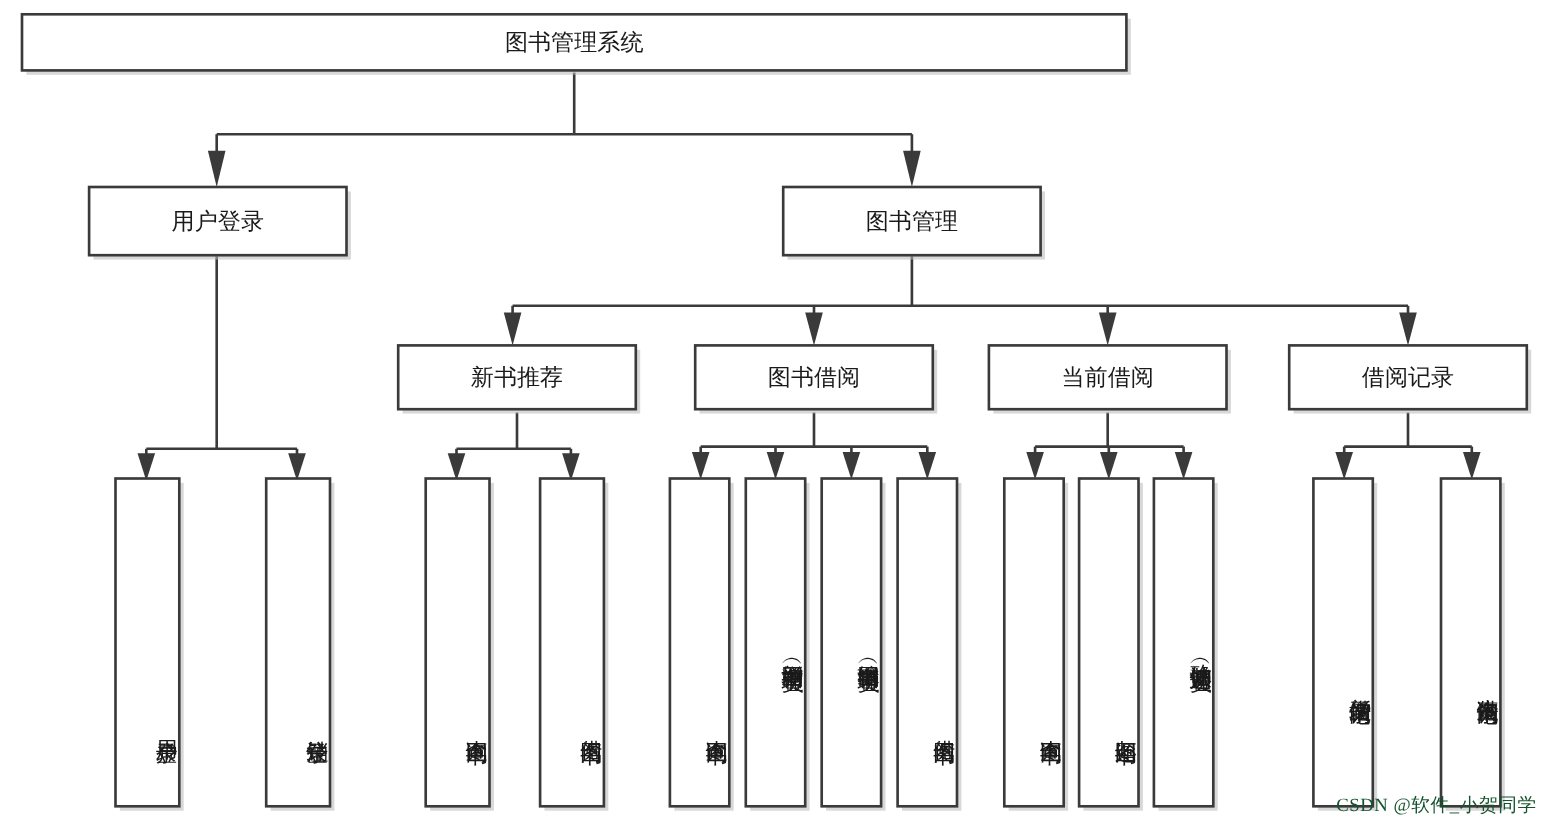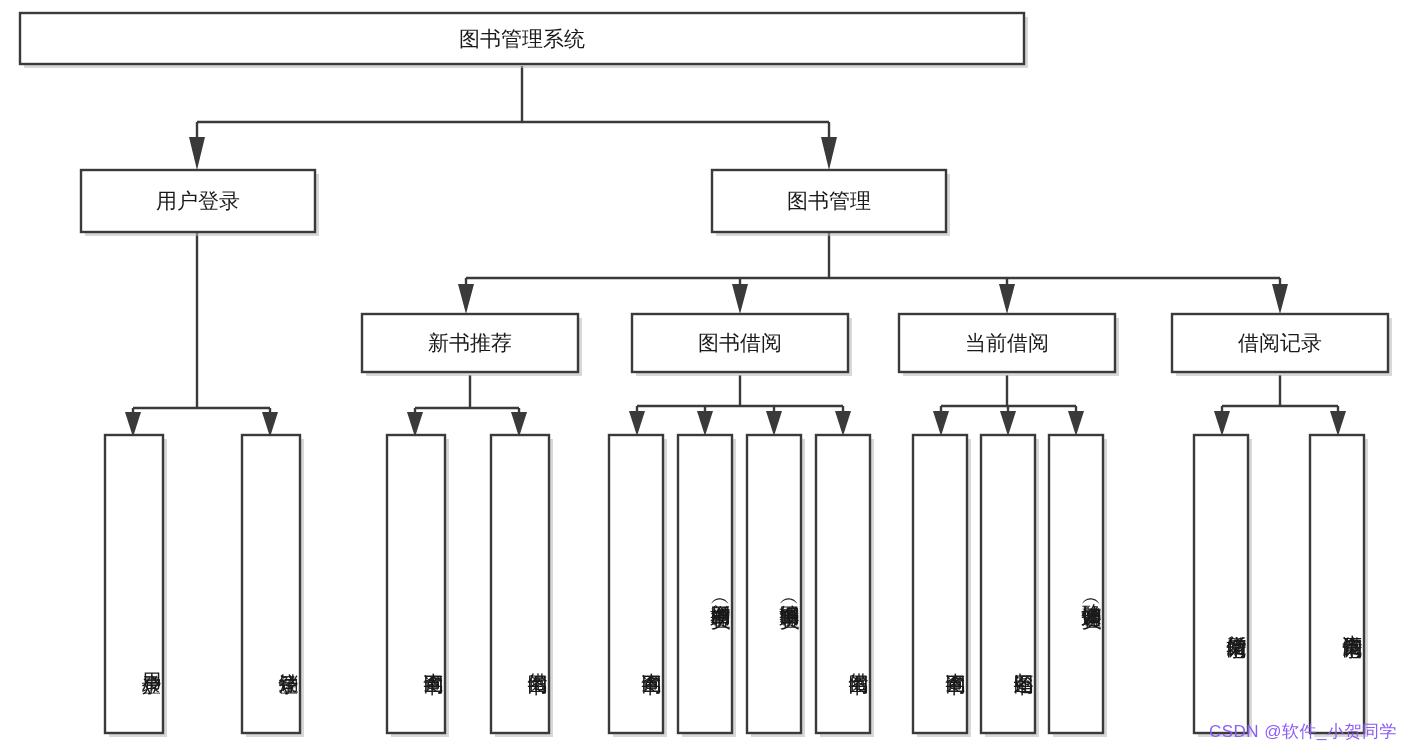--- a/index.html
+++ b/index.html
@@ -73,23 +73,23 @@
     white-space: nowrap;
     display: flex;
     align-items: flex-start;
     justify-content: center;
     pointer-events: none;
   }
   .watermark {
     position: absolute;
     right: 8px;
     bottom: 4px;
-    font-family: Liberation Sans, sans-serif;
+    font-family: Liberation Serif, serif;
     font-size: 17px;
-    color: #8b5cf6;
+    color: #14532d;
     white-space: nowrap;
     letter-spacing: 0.5px;
   }
 </style>
 </head>
 <body>
 
 <div id="diagram-root">
 
   <svg id="flow-svg" viewBox="0 0 1405 747">

